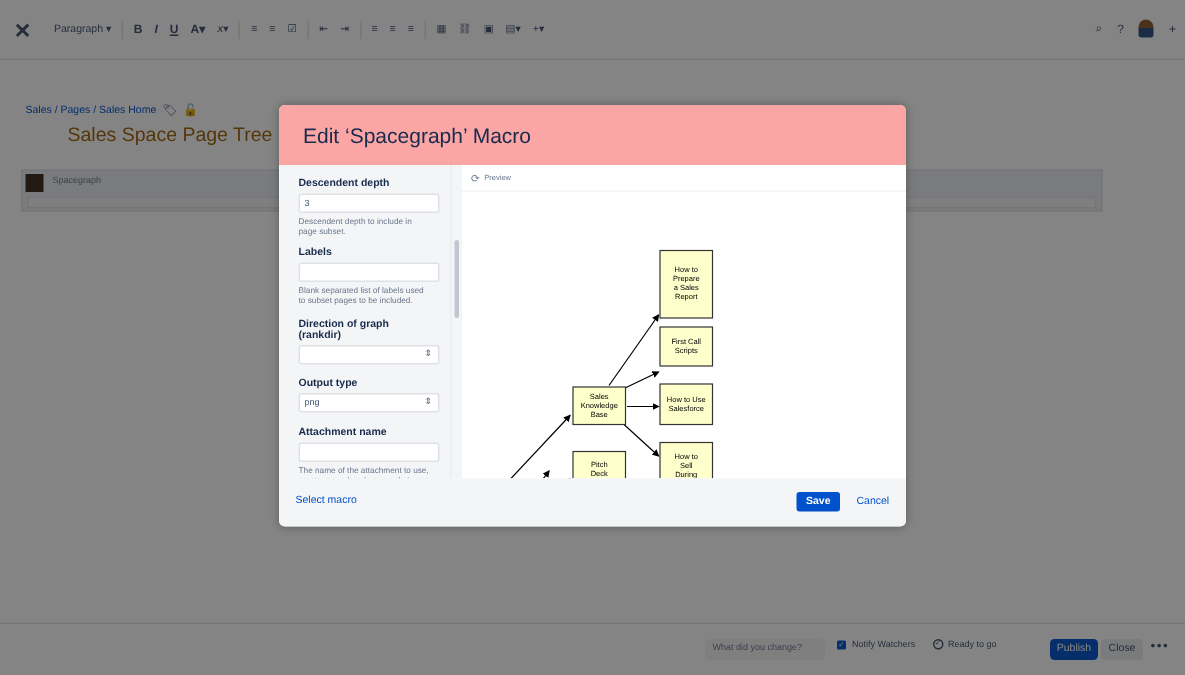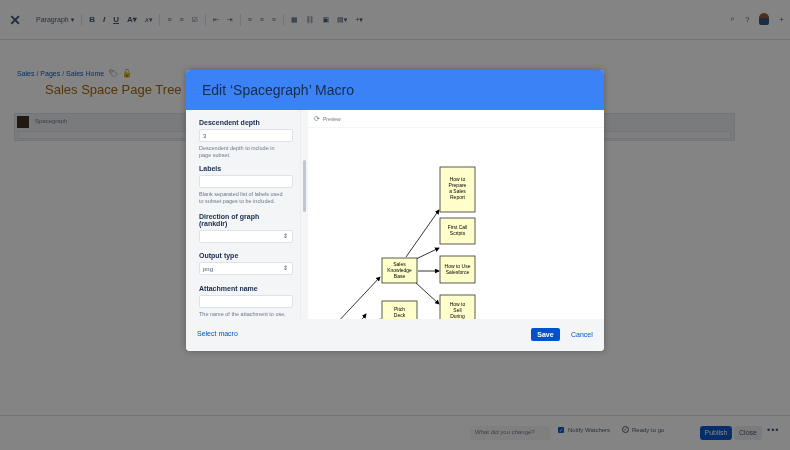--- a/index.html
+++ b/index.html
@@ -32,21 +32,21 @@
   .bottombar .ready { position: absolute; left: 622px; top: 10px; display: flex; align-items: center; gap: 3px; font-size: 6px; color: #42526e; }
   .bottombar .ready .circ { width: 7px; height: 7px; border: 1px solid #42526e; border-radius: 50%; font-size: 5px; line-height: 5px; text-align: center; }
   .bottombar .publish { position: absolute; left: 700px; top: 10px; width: 32px; height: 14px; background: #0052cc; color: #fff; font-size: 7px; border-radius: 3px; text-align: center; line-height: 14px; }
   .bottombar .close { position: absolute; left: 734px; top: 10px; width: 28px; height: 14px; background: #ebecf0; color: #42526e; font-size: 7px; border-radius: 3px; text-align: center; line-height: 14px; }
   .bottombar .more { position: absolute; left: 767px; top: 9px; font-size: 9px; color: #42526e; letter-spacing: 1px; }
 
   .overlay { position: absolute; inset: 0; background: rgba(9, 9, 9, 0.5); }
 
   
   .dialog { position: absolute; left: 186px; top: 70px; width: 418px; height: 281px; background: #fff; border-radius: 4px; overflow: hidden; box-shadow: 0 0 6px rgba(0,0,0,0.3); }
-  .dlg-header { height: 40px; background: #3b82f6; padding: 12px 16px; }
+  .dlg-header { height: 40px; background: #fca5a5; padding: 12px 16px; }
   .dlg-title { font-size: 14px; color: #172b4d; }
 
   .dlg-left { position: absolute; left: 0; top: 40px; width: 114px; height: 209px; background: #f4f5f7; overflow: hidden; }
   .field { padding: 0 13px; }
   .fld-label { font-size: 7px; font-weight: bold; color: #172b4d; display: block; margin-bottom: 3px; }
   .fld-input { width: 94px; height: 13px; background: #fff; border: 1px solid #dfe1e6; border-radius: 2px; font-size: 6px; color: #42526e; padding: 3px 3px; line-height: 6px; position: relative; }
   .fld-input .arrows { position: absolute; right: 4px; top: 2px; font-size: 6px; color: #42526e; }
   .fld-desc { font-size: 5.5px; color: #6b778c; margin-top: 3px; line-height: 7px; }
 
   .scroll-track { position: absolute; left: 114px; top: 40px; width: 8px; height: 209px; background: #f4f5f7; border-left: 1px solid #ebecf0; }

